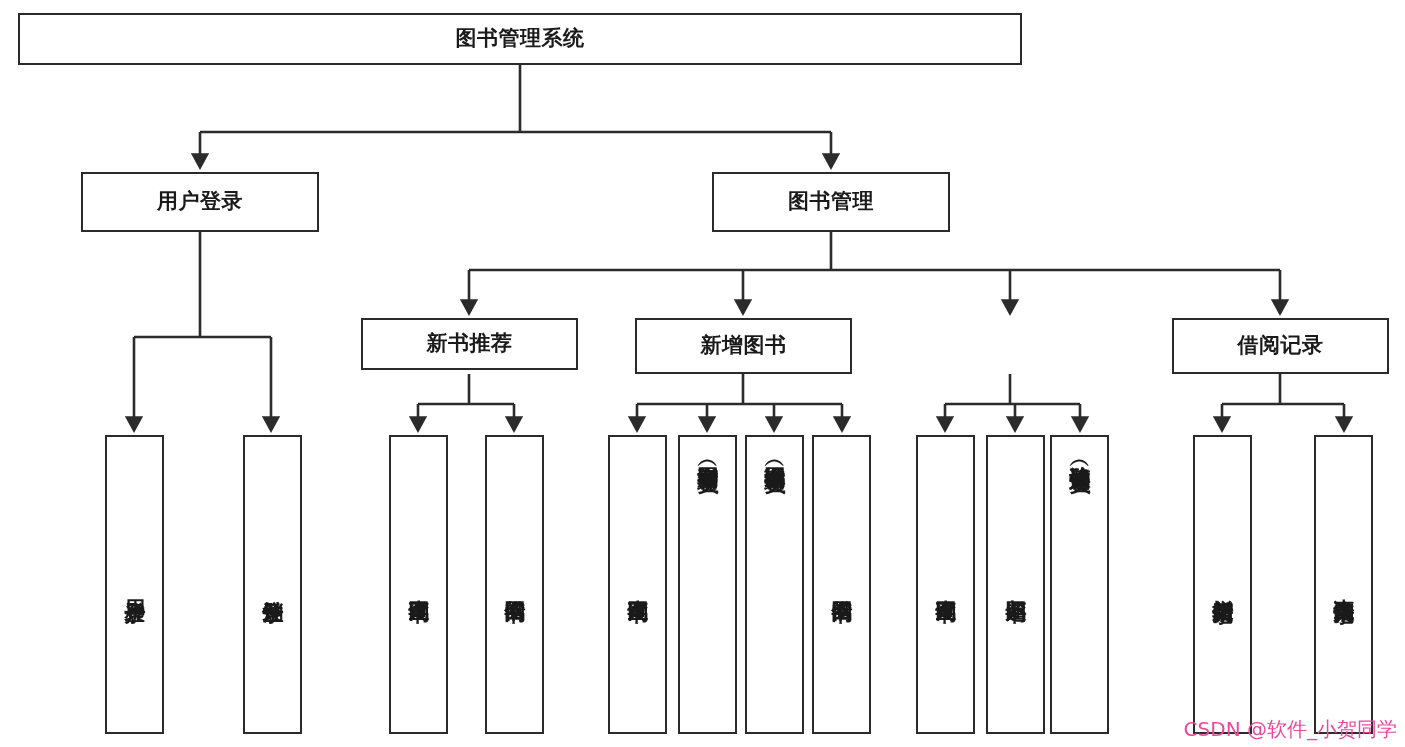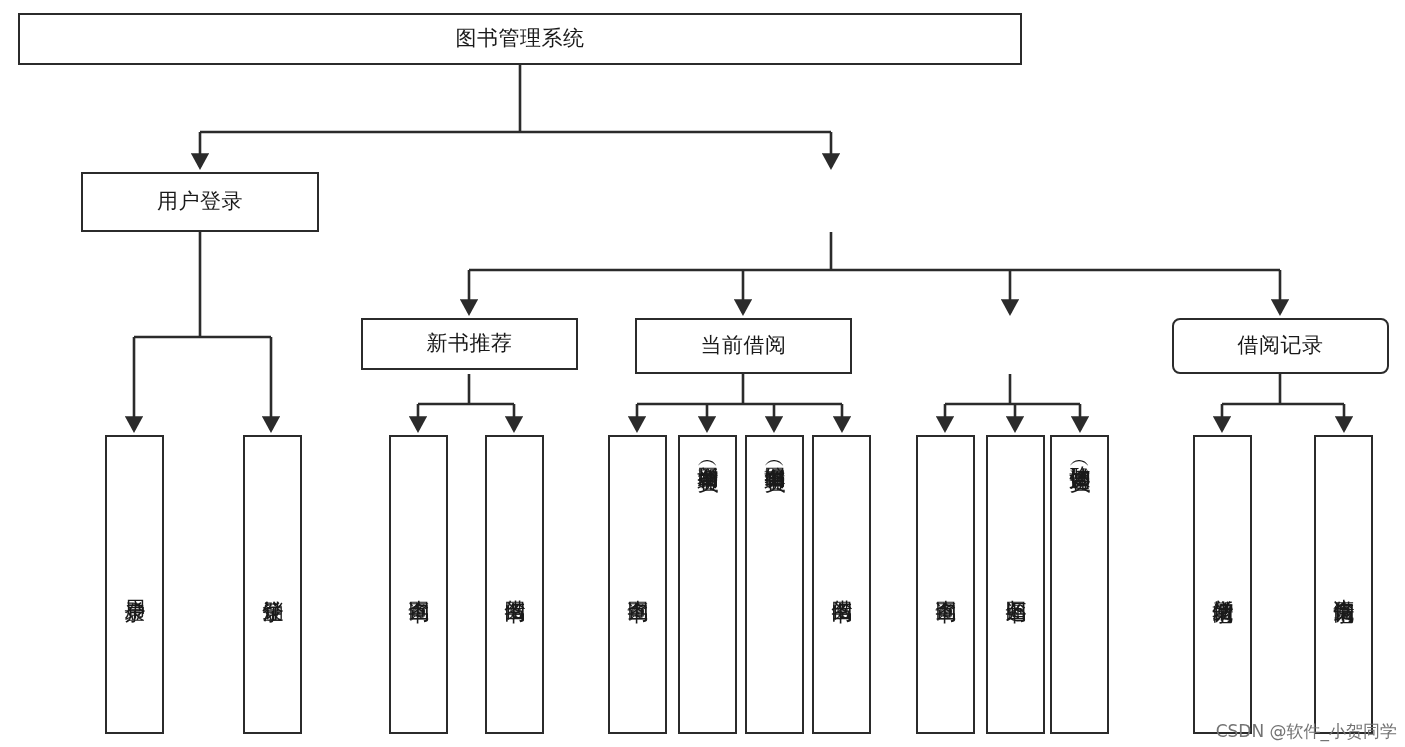--- a/index.html
+++ b/index.html
@@ -29,20 +29,21 @@
   .node {
     position: absolute;
     box-sizing: border-box;
     border: 2px solid #2b2b2b;
     background: #ffffff;
     display: flex;
     align-items: center;
     justify-content: center;
     color: #1a1a1a;
     z-index: 2;
+    font-weight: bold;
   }
   .node .lbl {
     display: block;
     text-align: center;
     letter-spacing: 0.5px;
   }
   .node.h .lbl {
     font-size: 21px;
     line-height: 1.1;
     white-space: nowrap;
@@ -60,22 +61,22 @@
     white-space: nowrap;
   }
   .node.v.mid {
     align-items: center;
     padding-top: 0;
   }
   #watermark {
     position: absolute;
     right: 8px;
     bottom: 4px;
-    font-size: 17px;
-    color: #737373;
+    font-size: 20px;
+    color: #ec4899;
     z-index: 5;
     white-space: nowrap;
     font-family: "DejaVu Sans", "Liberation Sans", sans-serif;
   }
 </style>
 </head>
 <body>
 
 <div id="canvas">
 
@@ -129,28 +130,31 @@
     </g>
   </svg>
 
   <div class="node h" style="left:18px; top:13px; width:1004px; height:52px;">
     <span class="lbl">图书管理系统</span>
   </div>
 
   <div class="node h" style="left:81px; top:172px; width:238px; height:60px;">
     <span class="lbl">用户登录</span>
   </div>
+  <div class="node h" style="left:712px; top:172px; width:238px; height:60px;">
+    <span class="lbl">图书管理</span>
+  </div>
 
   <div class="node h" style="left:361px; top:318px; width:217px; height:52px;">
     <span class="lbl">新书推荐</span>
   </div>
   <div class="node h" style="left:635px; top:318px; width:217px; height:56px;">
-    <span class="lbl">当前借阅</span>
+    <span class="lbl">新增图书</span>
   </div>
-  <div class="node h" style="left:1172px; top:318px; width:217px; height:56px;border-radius:8px;">
+  <div class="node h" style="left:1172px; top:318px; width:217px; height:56px;">
     <span class="lbl">借阅记录</span>
   </div>
 
   <div class="node v mid" style="left:105px; top:435px; width:59px; height:299px;">
     <span class="lbl">用户登录</span>
   </div>
   <div class="node v mid" style="left:243px; top:435px; width:59px; height:299px;">
     <span class="lbl">注销登录</span>
   </div>
   <div class="node v mid" style="left:389px; top:435px; width:59px; height:299px;">

